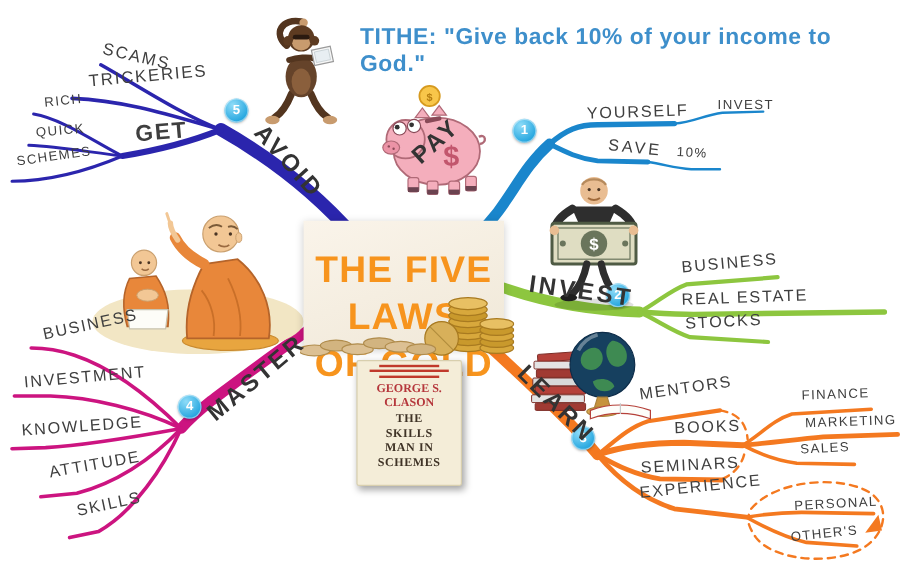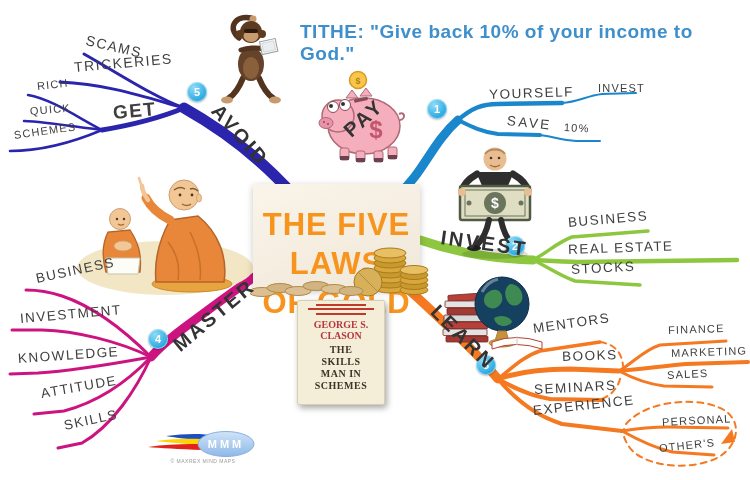--- a/index.html
+++ b/index.html
@@ -297,30 +297,14 @@
   <span class="lbl lbl-sm" style="left:662px;top:416px;transform:rotate(-3deg)">PERSONAL</span>
   <span class="lbl lbl-sm" style="left:659px;top:442px;transform:rotate(-6deg)">OTHER'S</span>
 
   <span class="lbl lbl-main" style="left:176px;top:336px;transform:rotate(-40deg)">MASTER</span>
   <span class="lbl" style="left:36px;top:271px;transform:rotate(-12deg)">BUSINESS</span>
   <span class="lbl" style="left:20px;top:311px;transform:rotate(-5deg)">INVESTMENT</span>
   <span class="lbl" style="left:18px;top:351px;transform:rotate(-4deg)">KNOWLEDGE</span>
   <span class="lbl" style="left:41px;top:386px;transform:rotate(-10deg)">ATTITUDE</span>
   <span class="lbl" style="left:64px;top:418px;transform:rotate(-12deg)">SKILLS</span>
 
-  <div id="logo">
-    <svg width="110" height="30" viewBox="0 0 110 30">
-      <defs>
-        <linearGradient id="ovalg" x1="0" y1="0" x2="0" y2="1">
-          <stop offset="0" stop-color="#cfe4f7"></stop>
-            <stop offset="1" stop-color="#8fb8e8"></stop>
-        </linearGradient>
-      </defs>
-      <path d="M 18,8 C 45,4 70,6 88,12 L 60,13 C 40,11 28,10 18,8 Z" fill="#1f4fbf"></path>
-      <path d="M 8,13 C 40,9 68,11 86,16 L 50,17 C 30,15 16,14 8,13 Z" fill="#ffd400"></path>
-      <path d="M 0,19 C 35,14 70,16 92,20 L 55,22 C 30,21 12,20 0,19 Z" fill="#e32219"></path>
-      <ellipse cx="78" cy="16" rx="28" ry="12.5" fill="url(#ovalg)" stroke="#88aedd"></ellipse>
-      <text x="78" y="20" text-anchor="middle" font-size="11" font-weight="bold" fill="#fff" letter-spacing="3">MMM</text>
-    </svg>
-    <div class="copy">© MAXREX MIND MAPS</div>
-  </div>
 
 </div>
 
 </body></html>

